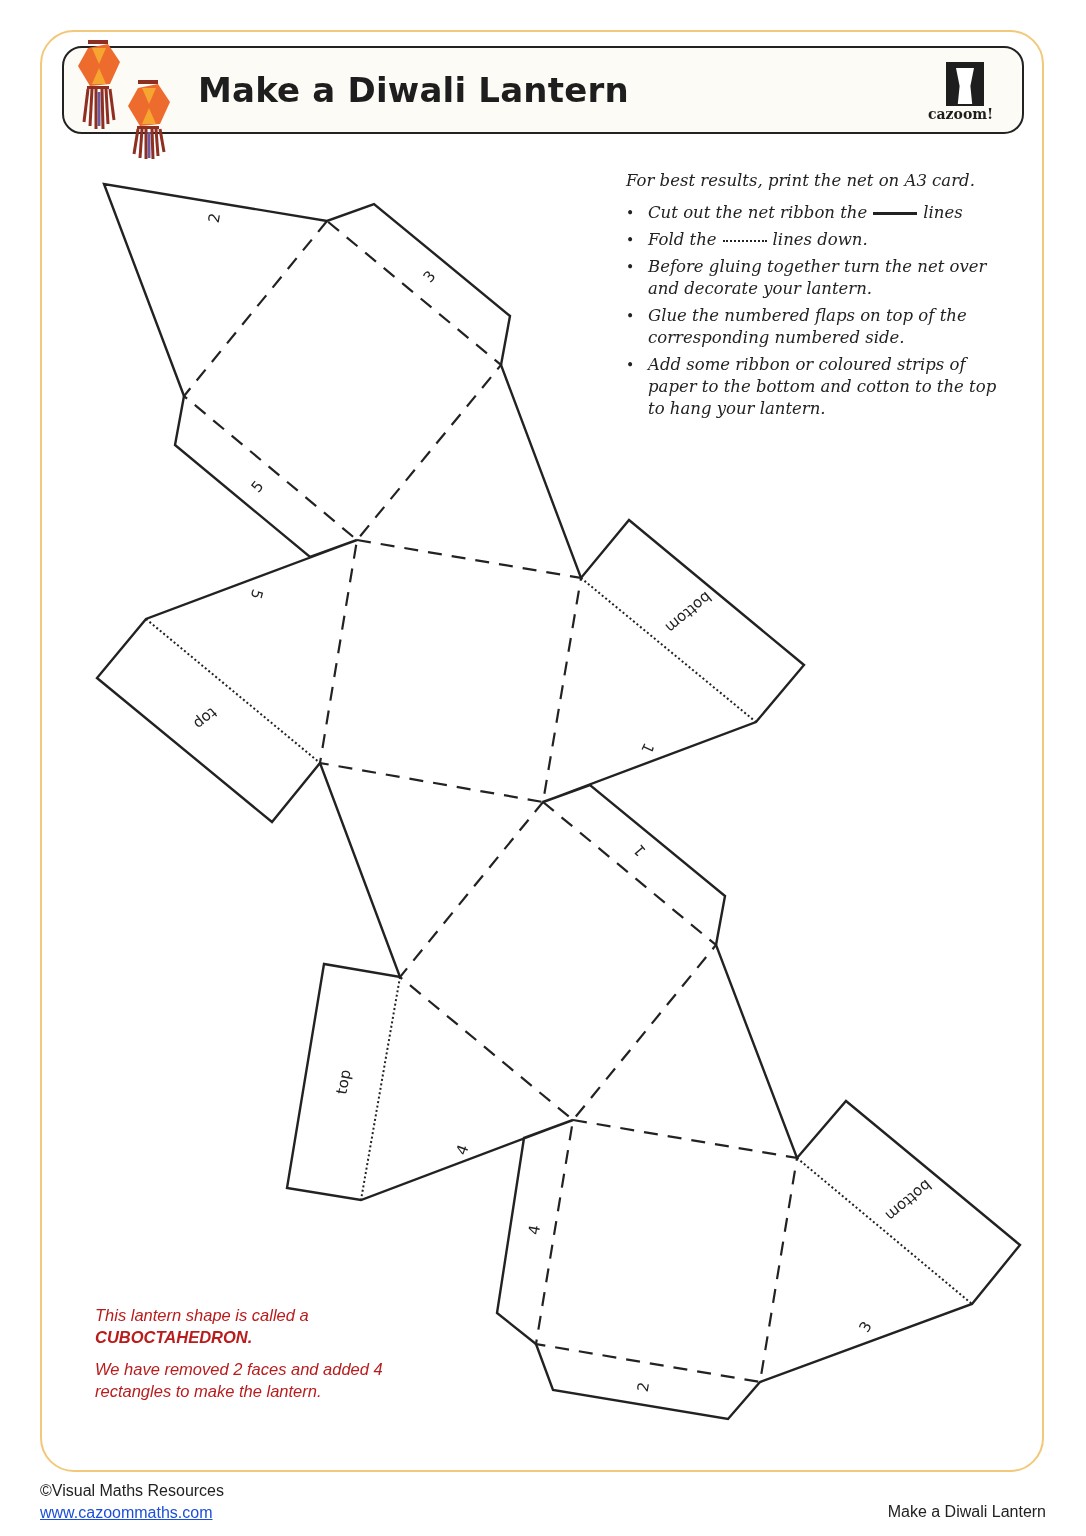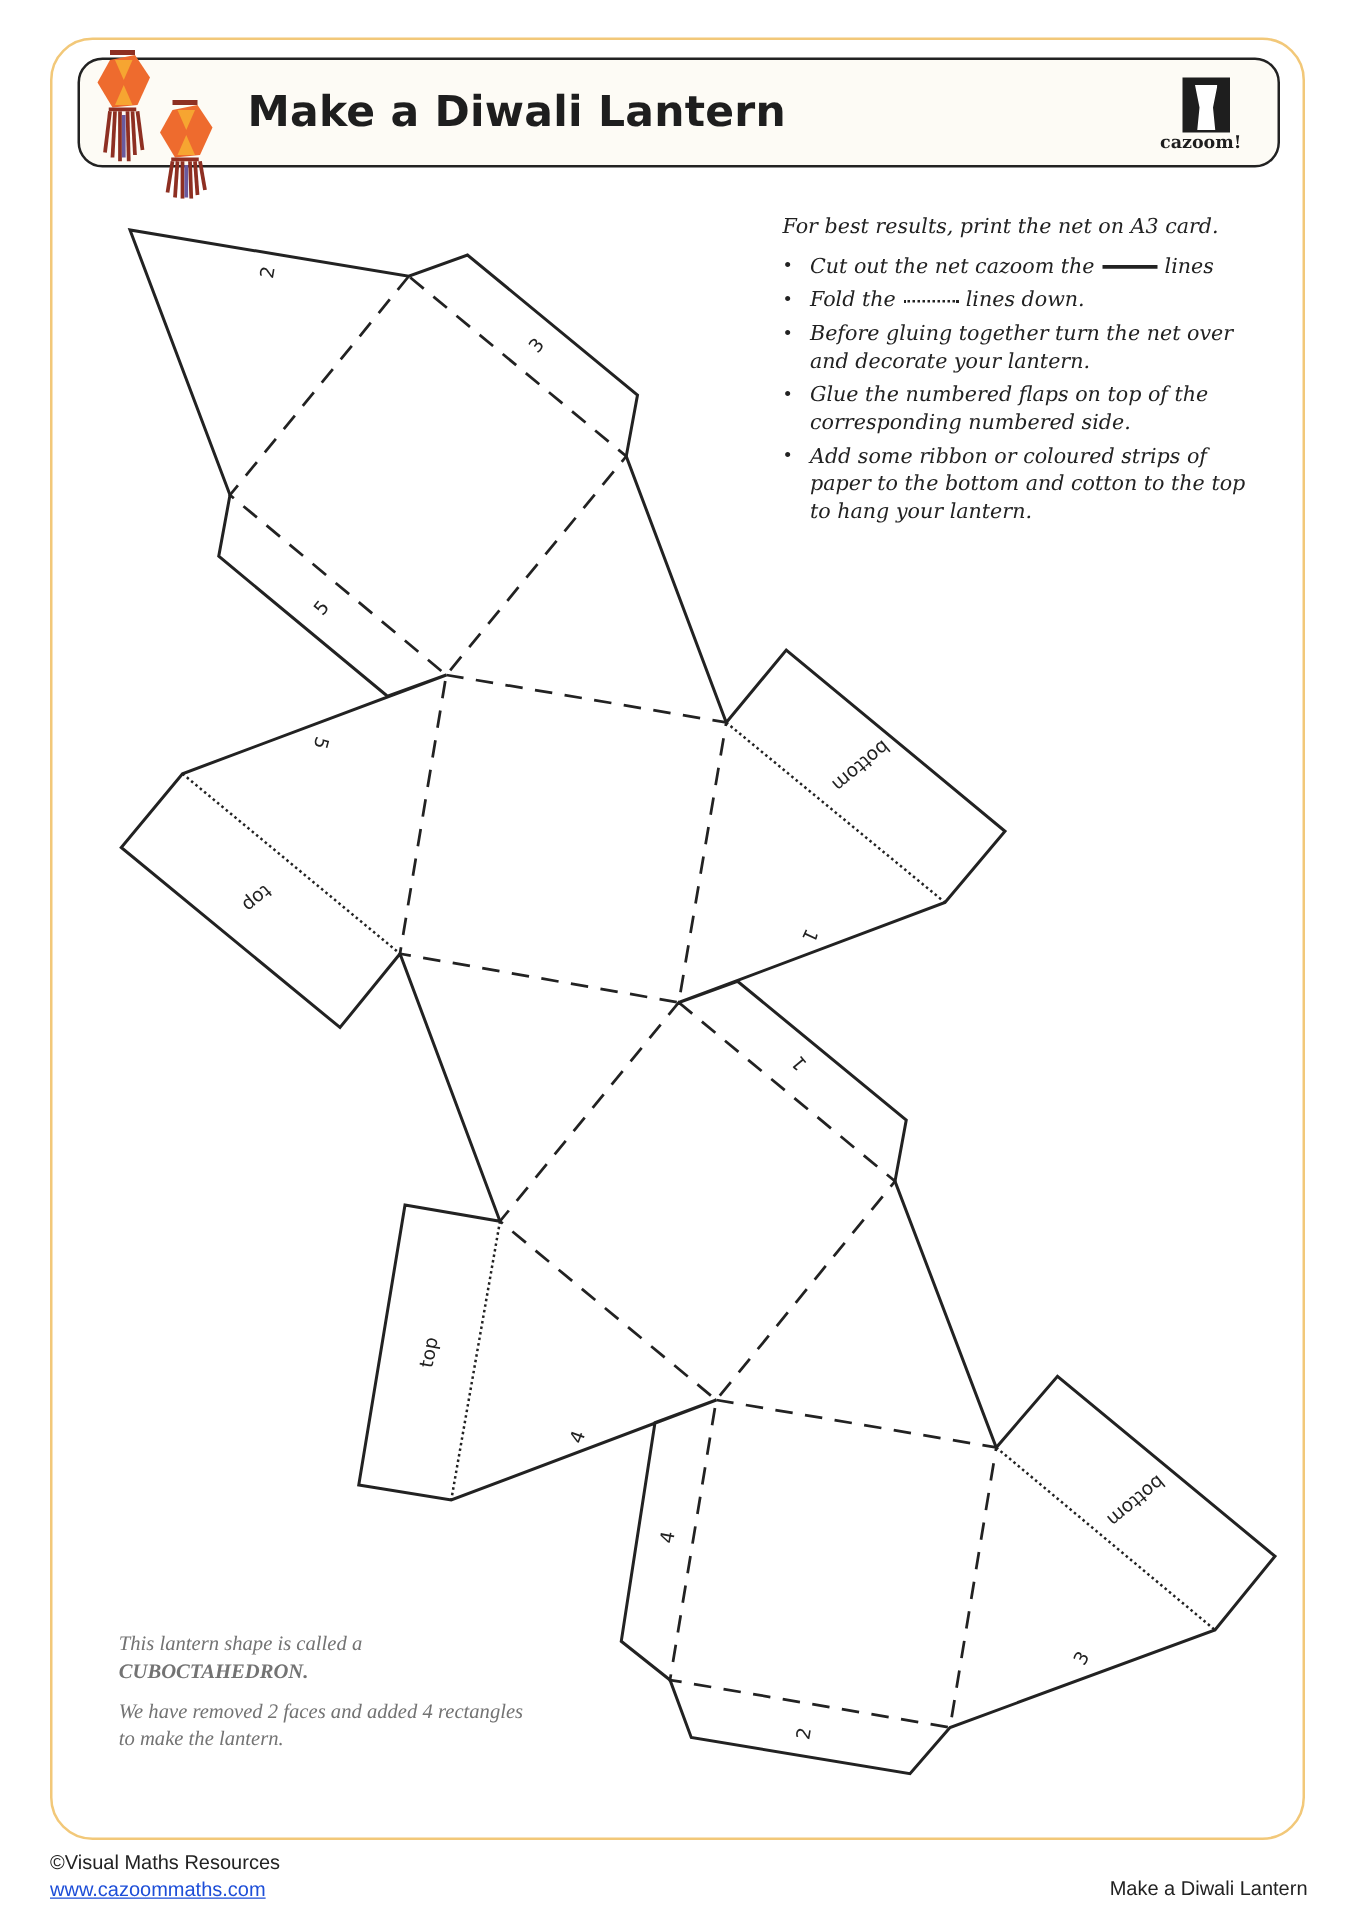--- a/index.html
+++ b/index.html
@@ -13,21 +13,21 @@
   .logo .drum { position:absolute; left:28px; top:8px; width:18px; height:36px; background:#fff; clip-path:polygon(0 0,100% 0,80% 50%,90% 100%,10% 100%,20% 50%); }
   .logo .word { position:absolute; left:0; top:46px; width:76px; text-align:left; font-family:"DejaVu Serif", serif; font-weight:bold; font-size:14px; color:#1e1e1e; }
   .instructions { position:absolute; left:626px; top:170px; width:380px; font-family:"DejaVu Serif", serif; font-style:italic; font-size:16.5px; color:#222; line-height:22px; }
   .instructions .intro { margin:0 0 10px 0; }
   .instructions ul { margin:0; padding:0; list-style:none; }
   .instructions li { position:relative; padding-left:22px; margin-bottom:5px; }
   .instructions li::before { content:"•"; position:absolute; left:0; top:0; font-style:normal; font-size:14px; }
   .solid-sample { display:inline-block; width:44px; height:0; border-top:3px solid #222; vertical-align:middle; margin:0 6px; }
   .dash-sample { display:inline-block; width:44px; height:0; border-top:2px dashed #222; vertical-align:middle; margin:0 6px; }
   .dot-sample { display:inline-block; width:44px; height:0; border-top:2px dotted #222; vertical-align:middle; margin:0 6px; }
-  .note { position:absolute; left:95px; top:1304px; width:340px; font-family:Liberation Serif, serif; font-style:italic; font-size:16.5px; color:#737373; line-height:22px; }
+  .note { position:absolute; left:95px; top:1304px; width:340px; font-family:Liberation Sans, sans-serif; font-style:italic; font-size:16.5px; color:#b91c1c; line-height:22px; }
   .note p { margin:0 0 10px 0; }
   .note .shape-name { font-weight:bold; display:block; }
   .net { position:absolute; left:0; top:0; width:1086px; height:1536px; }
   .footer-left { position:absolute; left:40px; top:1480px; font-size:16px; color:#222; line-height:22px; }
   .footer-left a { color:#1d4ed8; text-decoration:underline; }
   .footer-right { position:absolute; right:40px; top:1503px; font-size:16px; color:#222; }
 </style>
 </head>
 <body>
 
@@ -74,21 +74,21 @@
 
 <div class="logo">
   <div class="box"></div>
   <div class="drum"></div>
   <div class="word">cazoom!</div>
 </div>
 
 <div class="instructions">
   <p class="intro">For best results, print the net on A3 card.</p>
   <ul>
-    <li><span>Cut out the net cazoom the</span><span class="solid-sample"></span><span>lines</span></li>
+    <li><span>Cut out the net ribbon the</span><span class="solid-sample"></span><span>lines</span></li>
     <li><span>Fold the</span><span class="dot-sample"></span><span>lines down.</span></li>
     <li>Before gluing together turn the net over and decorate your lantern.</li>
     <li>Glue the numbered flaps on top of the corresponding numbered side.</li>
     <li>Add some ribbon or coloured strips of paper to the bottom and cotton to the top to hang your lantern.</li>
   </ul>
 </div>
 
 <svg class="net" id="net" viewBox="0 0 1086 1536">
   <g id="net-cut" fill="none" stroke="#222" stroke-width="2.4" stroke-linejoin="miter">
       <path d="M184,396 L104,184 L327,221 L374,204 L510,316 L501,365 L581,578 L629,520 L804,665 L756,722 L543,802 L590,785 L725,896 L716,945 L797,1158 L846,1101 L1020,1245 L972,1304 L760,1382 L728,1419 L553,1390 L536,1344 L497,1313 L524,1138 L573,1120 L361,1200 L287,1188 L324,964 L400,977 L320,763 L272,822 L97,678 L146,619 L357,540 L310,557 L175,445 Z"></path>

